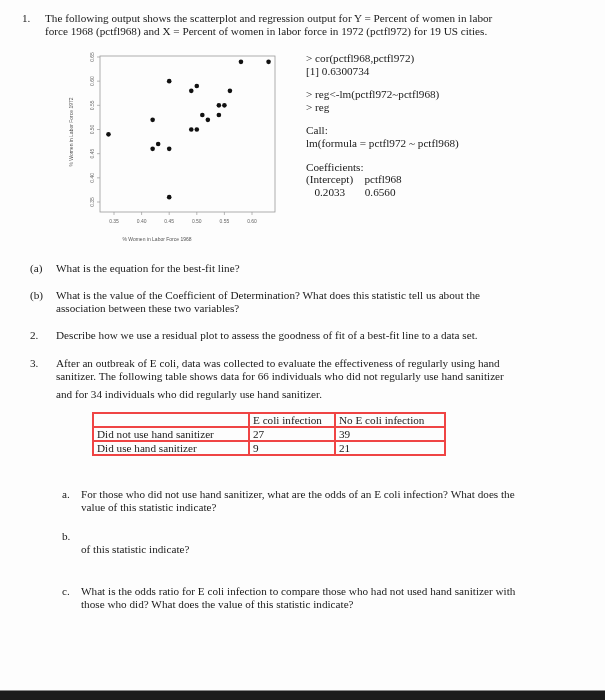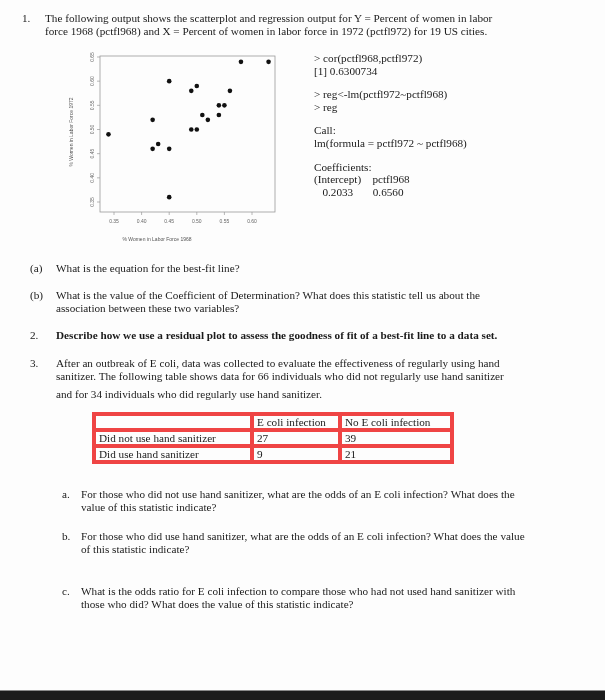--- a/index.html
+++ b/index.html
@@ -6,25 +6,25 @@
   body { width:605px; height:700px; position:relative; overflow:hidden;
          font-family:"Liberation Serif", serif; color:#1a1a1a; }
   .page { position:absolute; left:0; top:0; width:605px; height:690px; background:#fdfdfd; }
   .bottom-bar { position:absolute; left:0; top:690px; width:605px; height:10px;
                 background:#1c1c1c; border-top:1px solid #8a8a8a; }
   .p { position:absolute; font-size:11.2px; line-height:13.5px;text-align:right; }
   .num { position:absolute; font-size:11.2px; line-height:13.5px; }
   .plot-wrap { position:absolute; left:55px; top:48px; width:230px; height:200px; }
   .plot-wrap svg { display:block; }
   .rout { position:absolute; left:306px; top:52px; font-size:11.2px; line-height:12.6px; white-space:pre; }
-  .rout div { height:12.6px;margin-left:8px; }
+  .rout div { height:12.6px; }
   .gap { height:11px !important; }
   table.ecoli { position:absolute; left:92px; top:412px; border-collapse:collapse;
                 font-size:11.2px; line-height:12px; }
-  table.ecoli td { border:4px solid #ef4444; padding:0 3px; height:12px; }
+  table.ecoli td { border:2px solid #ef4444; padding:0 3px; height:12px; }
   table.ecoli td.c0 { width:148px;margin-left:9px; }
   table.ecoli td.c1 { width:78px; }
   table.ecoli td.c2 { width:102px; }
 </style>
 </head>
 <body>
 
 <div class="page">
 
   <span class="num" style="left:22px;top:12px;">1.</span>
@@ -95,21 +95,21 @@
   <div class="rout" id="rout"><div>&gt; cor(pctfl968,pctfl972)</div><div>[1] 0.6300734</div><div class="gap"></div><div>&gt; reg&lt;-lm(pctfl972~pctfl968)</div><div>&gt; reg</div><div class="gap"></div><div>Call:</div><div>lm(formula = pctfl972 ~ pctfl968)</div><div class="gap"></div><div>Coefficients:</div><div>(Intercept)    pctfl968</div><div>   0.2033       0.6560</div></div>
 
   <span class="num" style="left:30px;top:262px;">(a)</span>
   <div class="p" style="left:56px;top:262px;">What is the equation for the best-fit line?</div>
 
   <span class="num" style="left:30px;top:289px;">(b)</span>
   <div class="p" style="left:56px;top:302px;">association between these two variables?</div>
   <div class="p" style="left:56px;top:289px;">What is the value of the Coefficient of Determination?  What does this statistic tell us about the</div>
 
   <span class="num" style="left:30px;top:329px;">2.</span>
-  <div class="p" style="left:56px;top:329px;font-weight:bold;">Describe how we use a residual plot to assess the goodness of fit of a best-fit line to a data set.</div>
+  <div class="p" style="left:56px;top:329px;">Describe how we use a residual plot to assess the goodness of fit of a best-fit line to a data set.</div>
 
   <span class="num" style="left:30px;top:357px;">3.</span>
   <div class="p" style="left:56px;top:357px;">After an outbreak of E coli, data was collected to evaluate the effectiveness of regularly using hand</div>
   <div class="p" style="left:56px;top:370px;">sanitizer.  The following table shows data for 66 individuals who did not regularly use hand sanitizer</div>
   <div class="p" style="left:56px;top:388px;">and for 34 individuals who did regularly use hand sanitizer.</div>
 
   <table class="ecoli">
     <tbody>
         <tr>
       <td class="c0"></td>
@@ -127,21 +127,20 @@
       <td class="c2">21</td>
     </tr>
   </tbody>
     </table>
 
   <span class="num" style="left:62px;top:488px;">a.</span>
   <div class="p" style="left:81px;top:501px;">value of this statistic indicate?</div>
   <div class="p" style="left:81px;top:488px;">For those who did not use hand sanitizer, what are the odds of an E coli infection?  What does the</div>
 
   <span class="num" style="left:62px;top:530px;">b.</span>
-  <div class="p" style="left:81px;top:530px;">For those who did use hand sanitizer, what are the odds of an E coli infection?  What does the value</div>
   <div class="p" style="left:81px;top:543px;">of this statistic indicate?</div>
 
   <span class="num" style="left:62px;top:585px;">c.</span>
   <div class="p" style="left:81px;top:585px;">What is the odds ratio for E coli infection to compare those who had not used hand sanitizer with</div>
   <div class="p" style="left:81px;top:598px;">those who did? What does the value of this statistic indicate?</div>
 </div>
 
 <div class="bottom-bar"></div>
 
 </body></html>

